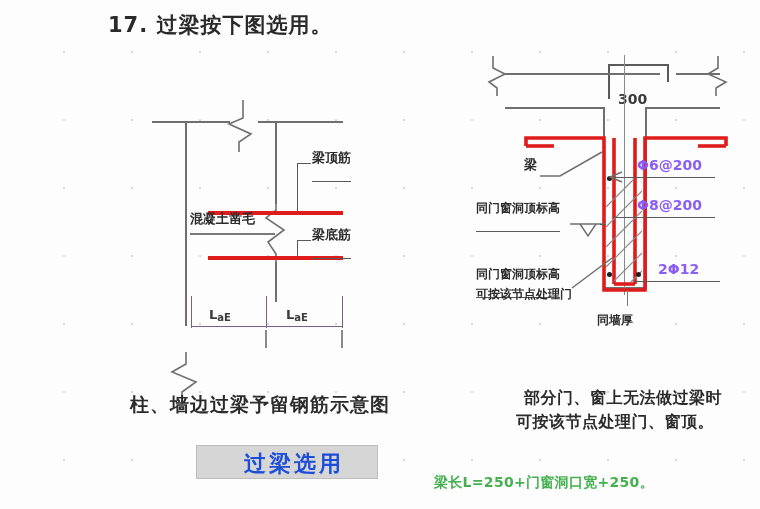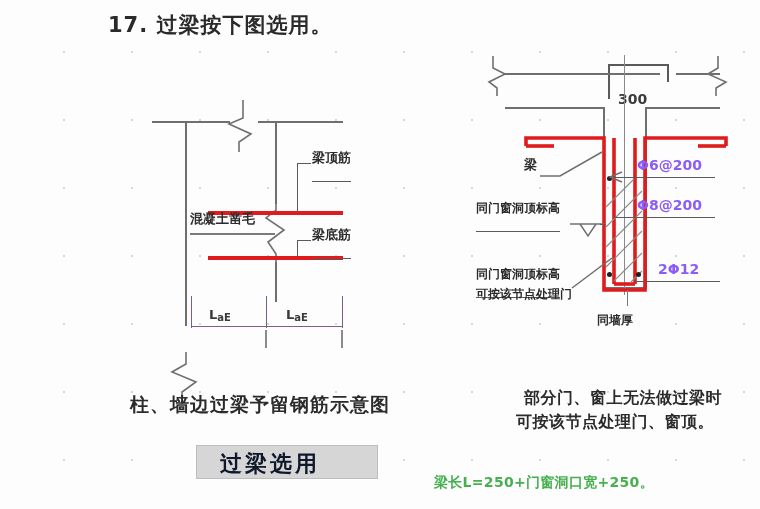--- a/index.html
+++ b/index.html
@@ -117,25 +117,25 @@
     width: 180px;
     height: 32px;
     background: #d6d6d6;
     border: 1px solid #bdbdbd;
   }
   #title-banner-text {
     position: absolute;
     left: 196px;
     top: 449px;
     width: 148px;
-    text-align: center;
+    text-align: right;
     font-size: 22px;
     font-weight: 700;
     letter-spacing: 3px;
-    color: #0f172a;
+    color: #1d4ed8;
   }
   .note-green {
     position: absolute;
     color: #46b050;
     font-size: 14px;
     font-weight: 700;
     white-space: pre;
     letter-spacing: .3px;
   }
   .dimtext {

